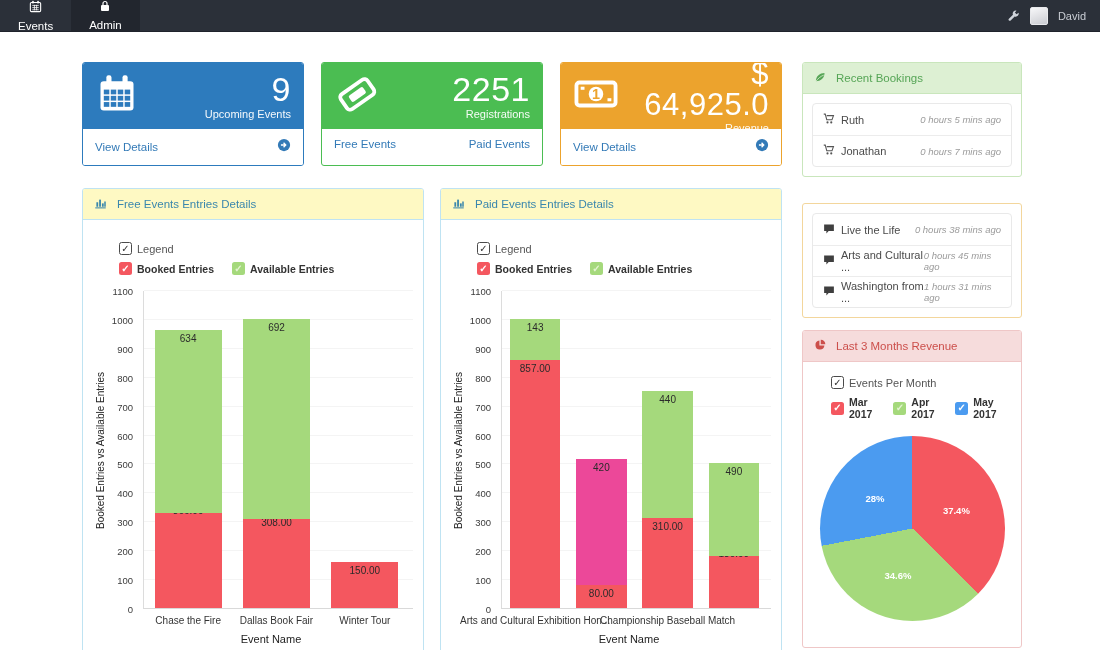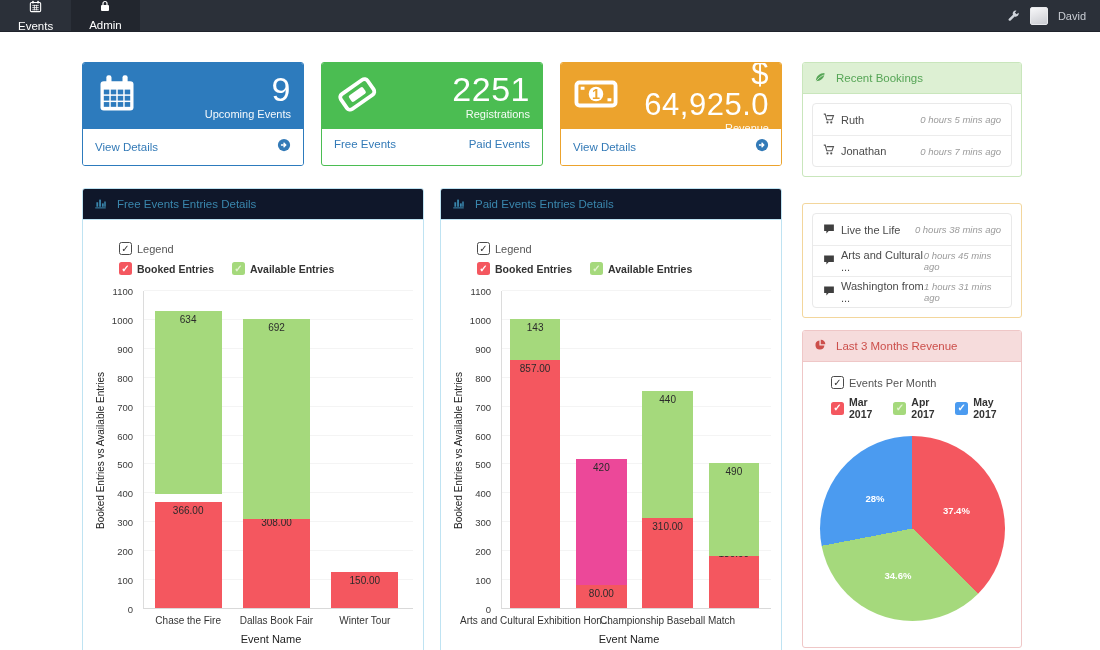--- a/index.html
+++ b/index.html
@@ -34,21 +34,21 @@
   .card.c-green { border-color:#4bbd52; } .card.c-green .card-top { background:#4bbd52; }
   .card.c-orange{ border-color:#eca32d; } .card.c-orange.card .card-top, .card.c-orange .card-top { background:#eca32d; }
   .card.c-orange .card-value { font-size:31px; }
 
   
   .panel { border:1px solid; border-radius:3px; background:#fff; }
   .panel-head { display:flex; align-items:center; gap:10px; padding:8px 11px; font-size:11.5px; border-bottom:1px solid; border-radius:2px 2px 0 0; }
   .panel.p-success { border-color:#c9e6bc; } .panel.p-success .panel-head { background:#ddf0d3; border-color:#c9e6bc; color:#56a556; }
   .panel.p-warning { border-color:#f3d69c; } .panel.p-warning .panel-head { background:#fcedcc; border-color:#f3d69c; color:#e39b38; }
   .panel.p-danger  { border-color:#efc7c7; } .panel.p-danger  .panel-head { background:#f6dcdc; border-color:#efc7c7; color:#cc4f4b; }
-  .panel.p-info    { border-color:#bfe3f2; } .panel.p-info    .panel-head { background:#0f172a; border-color:#bfe3f2; color:#3a87ad; }
+  .panel.p-info    { border-color:#bfe3f2; } .panel.p-info    .panel-head { background:#fef9c3; border-color:#bfe3f2; color:#3a87ad; }
   .panel-body { padding:9px; }
   .mini-list { border:1px solid #e9e9e9; border-radius:4px; }
   .mini-row { display:flex; align-items:center; height:31px; padding:0 10px; border-top:1px solid #ececec; }
   .mini-row:first-child { border-top:none; }
   .mini-name { display:flex; align-items:center; gap:6px; font-size:11px; color:#4a4a4a; }
   .mini-time { margin-left:auto; font-size:9.5px; font-style:italic; color:#9b9b9b; }
 
   .side-panel-bookings { margin-bottom:26px; }
   .side-panel-events   { margin-bottom:12px; }
 
@@ -276,36 +276,36 @@
                     <div class="gridline" style="bottom: 230.273px;"></div>
                     <div class="gridline" style="bottom: 259.182px;"></div>
                     <div class="gridline" style="bottom: 288.091px;"></div>
                     <div class="gridline" style="bottom: 317px;"></div>
                   </div>
                 <div class="cols">
                     <div class="bar-col">
                       <div class="bar-seg" style="background: rgb(244, 87, 95); bottom: 0px; height: 105.807px;">
                         <div class="bar-seg-label">366.00</div>
                       </div>
-                      <div class="bar-seg" style="background: rgb(165, 217, 124); bottom: 114px; height: 183.284px;">
+                      <div class="bar-seg" style="background: rgb(165, 217, 124); bottom: 95px; height: 183.284px;">
                         <div class="bar-seg-label">634</div>
                       </div>
                       <div class="bar-xlabel">Chase the Fire</div>
                     </div>
                     <div class="bar-col">
                       <div class="bar-seg" style="background: rgb(244, 87, 95); bottom: 0px; height: 94px;">
                         <div class="bar-seg-label">308.00</div>
                       </div>
                       <div class="bar-seg" style="background: rgb(165, 217, 124); bottom: 89.04px; height: 200.051px; padding-left: 23px;">
                         <div class="bar-seg-label">692</div>
                       </div>
                       <div class="bar-xlabel">Dallas Book Fair</div>
                     </div>
                     <div class="bar-col">
-                      <div class="bar-seg" style="background: rgb(244, 87, 95); bottom: 0px; height: 36px;">
+                      <div class="bar-seg" style="background: rgb(244, 87, 95); bottom: 0px; height: 46px;">
                         <div class="bar-seg-label">150.00</div>
                       </div>
                       <div class="bar-xlabel">Winter Tour</div>
                     </div>
                   </div>
               </div>
             </div>
           </div>
           <div class="xtitle">Event Name</div>
         </div>

